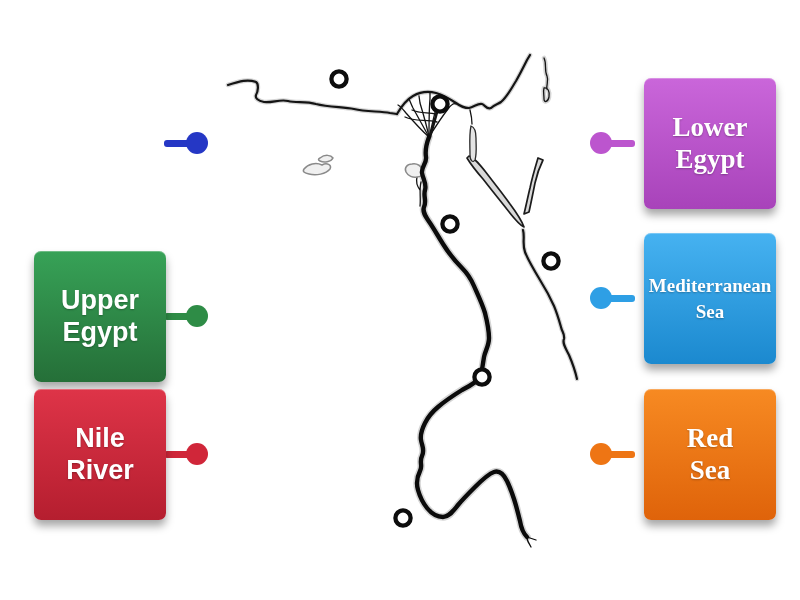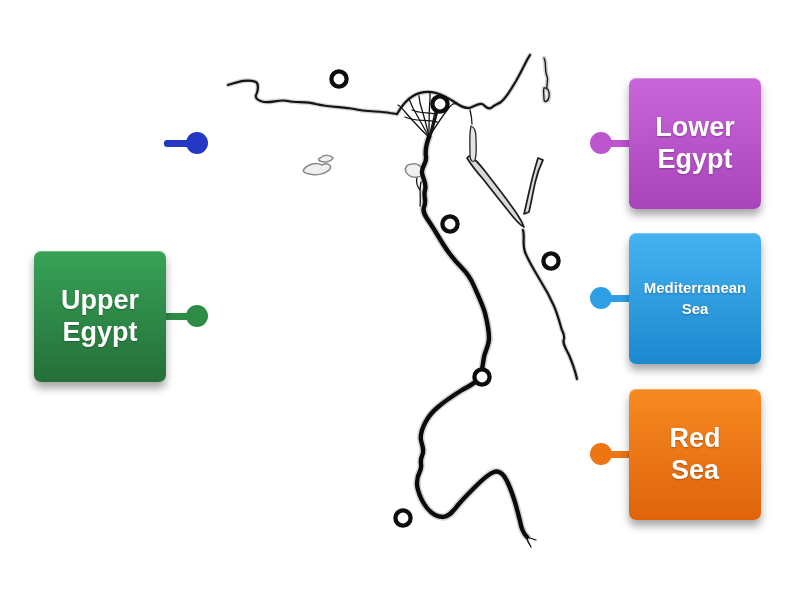--- a/index.html
+++ b/index.html
@@ -14,28 +14,28 @@
     position:absolute;top:0;width:132px;height:131px;border-radius:7px;
     background:linear-gradient(180deg,var(--top),var(--bottom));
     box-shadow:0 6px 9px rgba(0,0,0,.35), inset 0 1px 0 rgba(255,255,255,.28);
     display:flex;align-items:center;justify-content:center;text-align:center;
     cursor:pointer;
   }
   .card span{
     color:#ffffff;font-weight:bold;font-size:27px;line-height:1.18;
     white-space:pre-line;text-shadow:0 1px 2px rgba(0,0,0,.28);
   }
-  .card.small-text span{font-size:15px;line-height:1.35;}
+  .card.small-text span{font-size:19px;line-height:1.35;}
   .stem{position:absolute;height:7px;top:62px;background:var(--base);border-radius:3px;}
   .dot{position:absolute;width:22px;height:22px;top:54px;border-radius:50%;background:var(--base);}
 
   .left-group .card{left:0;}
   .left-group .stem{left:130px;width:34px;}
   .left-group .dot{left:152px;}
-  .right-group .card{left:39px;}
+  .right-group .card{left:54px;font-family:Liberation Serif, serif;}
   .right-group .stem{left:11px;width:34px;}
   .right-group .dot{left:0;}
 
   
   .halo{fill:none;stroke:#b3b3b3;stroke-width:4.6;opacity:.55;stroke-linecap:round;stroke-linejoin:round;}
   .halo-river{stroke-width:7.5;}
   .ink{fill:none;stroke:#141414;stroke-width:2.2;stroke-linecap:round;stroke-linejoin:round;}
   .river{stroke:#0b0b0b;stroke-width:4.4;}
   .thin{stroke-width:1.3;}
   .mid{stroke-width:2.6;}
@@ -132,20 +132,28 @@
 
   <div class="label-group left-group" style="left: 34px; top: 251px; --top: #37a257; --bottom: #256f38; --base: #2e8c46;">
     <div class="stem"></div>
     <div class="dot"></div>
     <div class="card">
       <span>Upper
 Egypt</span>
     </div>
   </div>
 
+  <div class="label-group left-group" style="left: 34px; top: 389px; --top: #de3448; --bottom: #b51e2f; --base: #d02639;">
+    <div class="stem"></div>
+    <div class="dot"></div>
+    <div class="card">
+      <span>Nile
+River</span>
+    </div>
+  </div>
 
   <div class="label-group right-group" style="left: 590px; top: 78px; --top: #ca66da; --bottom: #a843ba; --base: #bc55ce;">
     <div class="stem"></div>
     <div class="dot"></div>
     <div class="card">
       <span>Lower
 Egypt</span>
     </div>
   </div>
 

